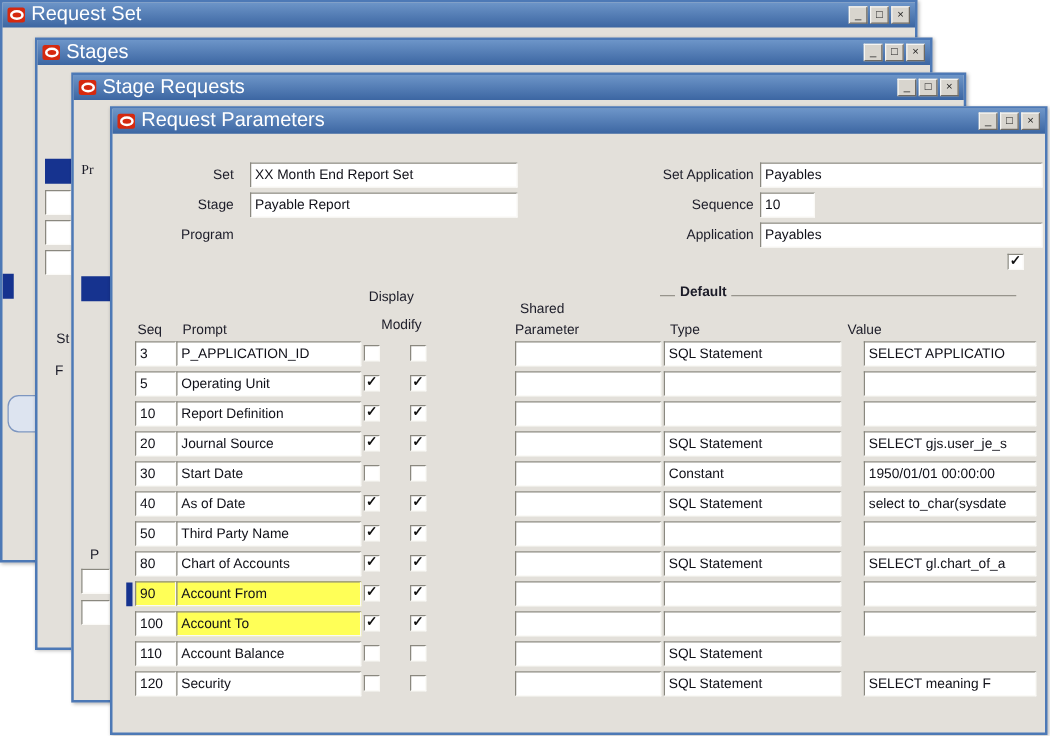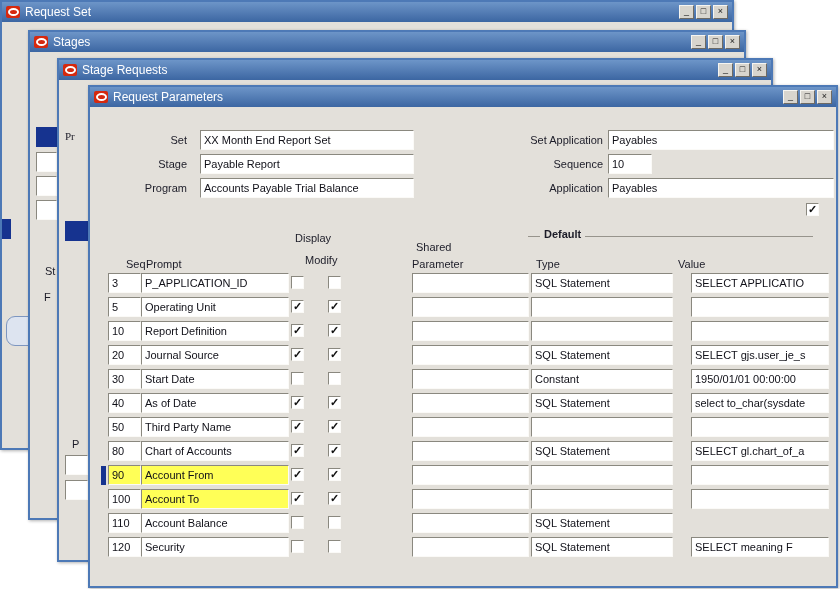--- a/index.html
+++ b/index.html
@@ -9,21 +9,21 @@
   }
   .window {
     position:absolute; border:2px solid #4d79b6; background:#e3e0da;
     box-shadow:1px 1px 3px rgba(0,0,0,0.30); box-sizing:border-box;
   }
   .titlebar {
     position:absolute; left:0; right:0; top:0; height:20px;
     background:linear-gradient(to bottom,#6d95c8,#3c66a2);
     display:flex; align-items:center; padding:0 4px; gap:5px; box-sizing:border-box;
   }
-  .title { color:#ffffff; font-size:12px; white-space:nowrap; }
+  .title { color:#ffffff; font-size:16px; white-space:nowrap; }
   .ologo { width:14px; height:12px; background:#d5290f; border-radius:2px;
            display:flex; align-items:center; justify-content:center; flex:0 0 auto; }
   .oring { width:7px; height:4px; border:2px solid #ffffff; border-radius:50%; }
   .winbtns { margin-left:auto; display:flex; gap:2px; }
   .wbtn {
     width:15px; height:14px; background:#d8d5ce; border:1px solid;
     border-color:#f6f5f1 #6e6a63 #6e6a63 #f6f5f1; box-sizing:border-box;
     font-size:9px; line-height:11px; text-align:center; color:#1a1a1a; cursor:default;
   }
   .winbody { position:absolute; left:0; right:0; top:20px; bottom:0; overflow:hidden; }
@@ -145,32 +145,31 @@
         <span class="wbtn">×</span>
       </span>
     </div>
     <div class="winbody">
 
       <span class="lbl r" style="left:10px; top:23px; width:87px;">Set</span>
       <span class="fld" style="left:110px; top:23px; width:214px;">XX Month End Report Set</span>
       <span class="lbl r" style="left:10px; top:47px; width:87px;">Stage</span>
       <span class="fld" style="left:110px; top:47px; width:214px;">Payable Report</span>
       <span class="lbl r" style="left:10px; top:71px; width:87px;">Program</span>
-      <span class="fld" style="left:110px; top:71px; width:214px;">Accounts Payable Trial Balance</span>
 
       <span class="lbl r" style="left:360px; top:23px; width:153px;">Set Application</span>
       <span class="fld" style="left:518px; top:23px; width:226px;">Payables</span>
       <span class="lbl r" style="left:360px; top:47px; width:153px;">Sequence</span>
       <span class="fld" style="left:518px; top:47px; width:44px;">10</span>
       <span class="lbl r" style="left:360px; top:71px; width:153px;">Application</span>
       <span class="fld" style="left:518px; top:71px; width:226px;">Payables</span>
 
       <span class="cb" style="left:716px; top:96px;">✓</span>
 
-      <span class="lbl" style="left:36px;  top:147px;">Seq</span>
+      <span class="lbl" style="left:20px;  top:147px;">Seq</span>
       <span class="lbl" style="left:56px;  top:147px;">Prompt</span>
       <span class="lbl" style="left:205px; top:121px;">Display</span>
       <span class="lbl" style="left:215px; top:143px;">Modify</span>
       <span class="lbl" style="left:326px; top:130px;">Shared</span>
       <span class="lbl" style="left:322px; top:147px;">Parameter</span>
       <span class="defline"></span>
       <span class="deflabel">Default</span>
       <span class="lbl" style="left:446px; top:147px;">Type</span>
       <span class="lbl" style="left:588px; top:147px;">Value</span>
 

